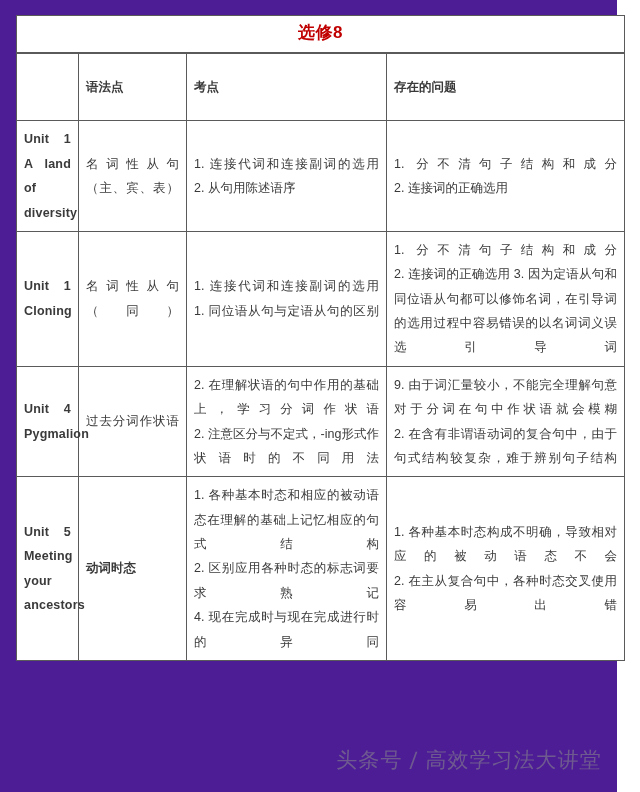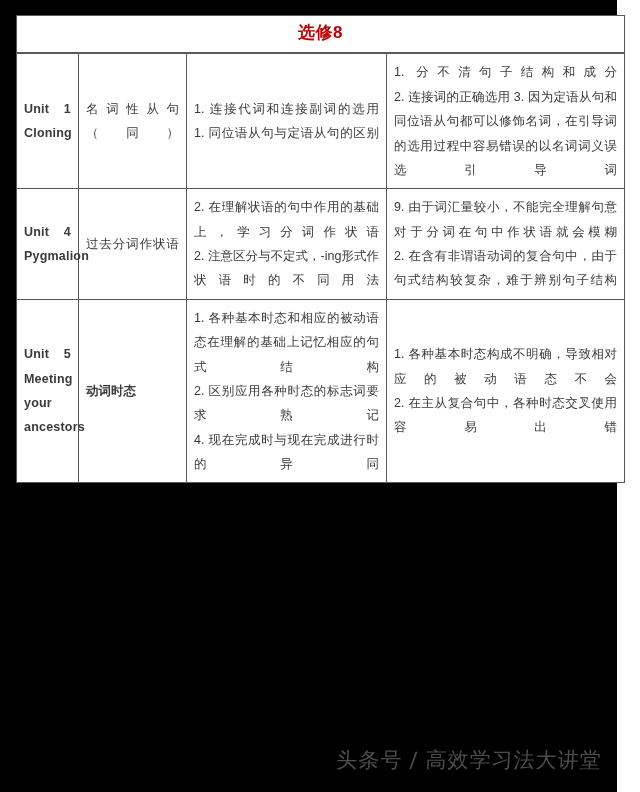--- a/index.html
+++ b/index.html
@@ -14,21 +14,21 @@
     position: relative;
     overflow: hidden;
   }
 
   .sheet {
     position: absolute;
     left: 0;
     top: 0;
     width: 617px;
     height: 792px;
-    background: #000000;
+    background: #4c1d95;
   }
 
   table.grammar-table {
     position: absolute;
     left: 16px;
     top: 15px;
     width: 608px;
     border-collapse: collapse;
     table-layout: fixed;
     background: #ffffff;
@@ -140,21 +140,39 @@
       <col class="c-problems">
     </colgroup>
     <tbody>
 
       <tr>
         <td class="title-cell" colspan="4">
           <span class="title-text">选修8</span>
         </td>
       </tr>
 
-
+      <tr class="head-row">
+        <td class="blank-head"></td>
+        <td>语法点</td>
+        <td>考点</td>
+        <td>存在的问题</td>
+      </tr>
+
+      <tr>
+        <td class="unit-cell">Unit 1 A land of diversity</td>
+        <td class="grammar-cell">名词性从句（主、宾、表）</td>
+        <td class="points-cell">
+          <span class="line justified">1. 连接代词和连接副词的选用</span>
+          <span class="line">2. 从句用陈述语序</span>
+        </td>
+        <td class="problems-cell">
+          <span class="line justified">1. 分不清句子结构和成分</span>
+          <span class="line">2. 连接词的正确选用</span>
+        </td>
+      </tr>
 
       <tr>
         <td class="unit-cell">Unit 1 Cloning</td>
         <td class="grammar-cell">名词性从句（同）</td>
         <td class="points-cell">
           <span class="line justified">1. 连接代词和连接副词的选用</span>
           <span class="line justified">1. 同位语从句与定语从句的区别</span>
         </td>
         <td class="problems-cell">
           <span class="line justified">1. 分不清句子结构和成分</span>

